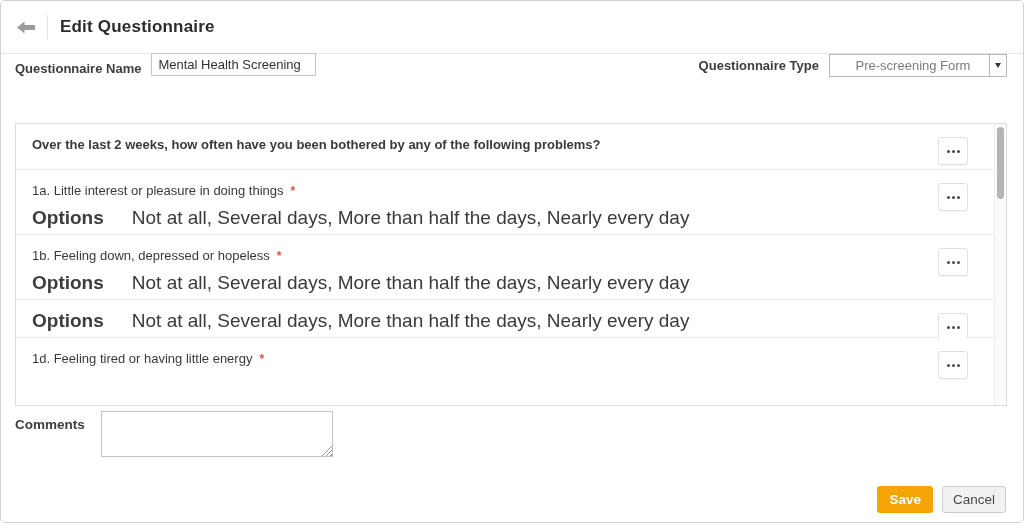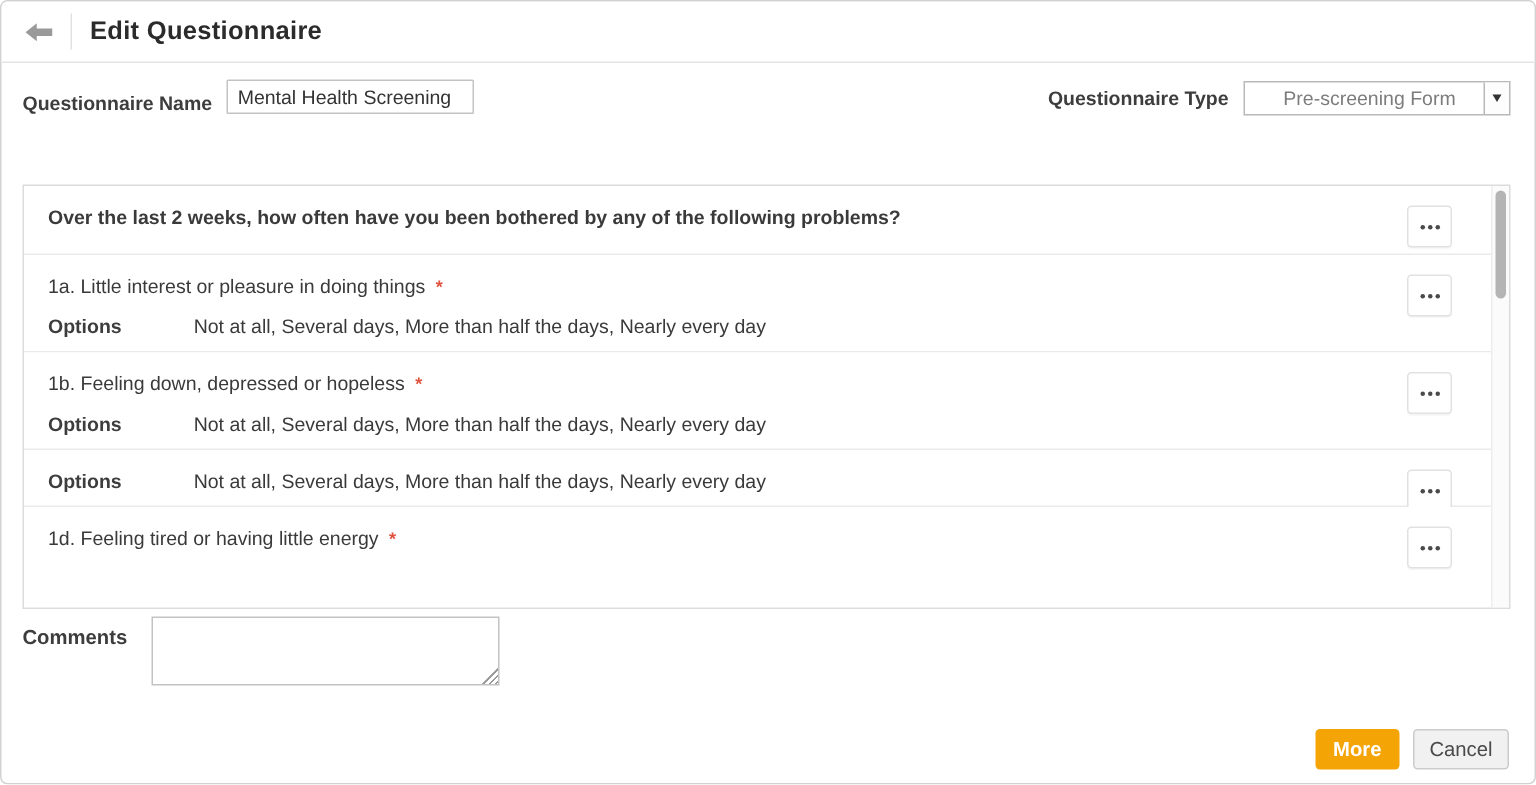--- a/index.html
+++ b/index.html
@@ -3,21 +3,21 @@
 <meta charset="utf-8">
 <style>
   * { margin:0; padding:0; box-sizing:border-box; }
   html,body { width:1024px; height:523px; font-family:"Liberation Sans", sans-serif; background:#ffffff; }
   .page {
     position:relative; width:1024px; height:523px; background:#fff;
     border:1px solid #d2d2d2; border-radius:5px; overflow:hidden;
   }
   
   .header {
-    position:absolute; top:0; left:0; right:0; height:41px;
+    position:absolute; top:0; left:0; right:0; height:53px;
     display:flex; align-items:center; border-bottom:1px solid #e4e4e4; background:#fff;
   }
   .back-btn { width:22px; height:22px; margin-left:14px; display:flex; align-items:center; justify-content:center; cursor:pointer; }
   .hdr-divider { width:1px; height:24px; background:#e2e2e2; margin:0 12px 0 10px; }
   .page-title { font-size:17px; font-weight:700; color:#2b2b2b; letter-spacing:0.2px; }
   
   .form-row { position:absolute; top:52px; left:14px; right:16px; height:24px; }
   .fr-left { display:flex; align-items:flex-end; }
   .field-label { font-size:13px; font-weight:600; color:#3d3d3d; white-space:nowrap; }
   .name-input {
@@ -49,21 +49,21 @@
     position:absolute; top:122px; left:14px; right:16px; height:283px;
     border:1px solid #dcdcdc; background:#fff; overflow:hidden;
   }
   .items-scroll { position:absolute; top:0; left:0; right:12px; bottom:0; overflow:hidden; }
   .item { position:relative; padding:13px 60px 8px 16px; border-bottom:1px solid #eaeaea; background:#fff; }
   .item:last-child { border-bottom:none; }
   .item-title { font-size:13px; color:#3a3a3a; line-height:16px; margin-bottom:11px; }
   .item.intro { padding-bottom:16px; }
   .item.intro .item-title { font-weight:700; margin-bottom:0; }
   .req-star { color:#E0523E; font-weight:700; margin-left:7px; font-size:12px; }
-  .item-options { display:flex; align-items:flex-start; font-size:13px; line-height:16px;gap:20px; }
+  .item-options { display:flex; align-items:flex-start; font-size:19px; line-height:16px; }
   .opt-label { font-weight:600; color:#3d3d3d; margin-right:28px; }
   .opt-values { color:#3a3a3a; }
   .item-menu-btn {
     position:absolute; top:13px; right:26px; width:30px; height:28px;
     background:#fff; border:1px solid #e1e1e1; border-radius:3px; box-shadow:0 1px 1px rgba(0,0,0,0.04);
     display:flex; align-items:center; justify-content:center; gap:2px; cursor:pointer;
   }
   .dot { width:3px; height:3px; border-radius:50%; background:#4a4a4a; }
   
   .scroll-track { position:absolute; top:0; right:0; bottom:0; width:12px; background:#fbfbfb; border-left:1px solid #eeeeee; }
@@ -199,17 +199,17 @@
 
   <div class="comments-row">
     <label class="comments-label">Comments</label>
     <div class="comments-box">
       <textarea class="comments-textarea" value="" style=""></textarea>
       <div class="resize-handle"></div>
     </div>
   </div>
 
   <div class="footer">
-    <button class="save-btn">More</button>
+    <button class="save-btn">Save</button>
     <button class="cancel-btn">Cancel</button>
   </div>
 
 </div>
 
 </body></html>

